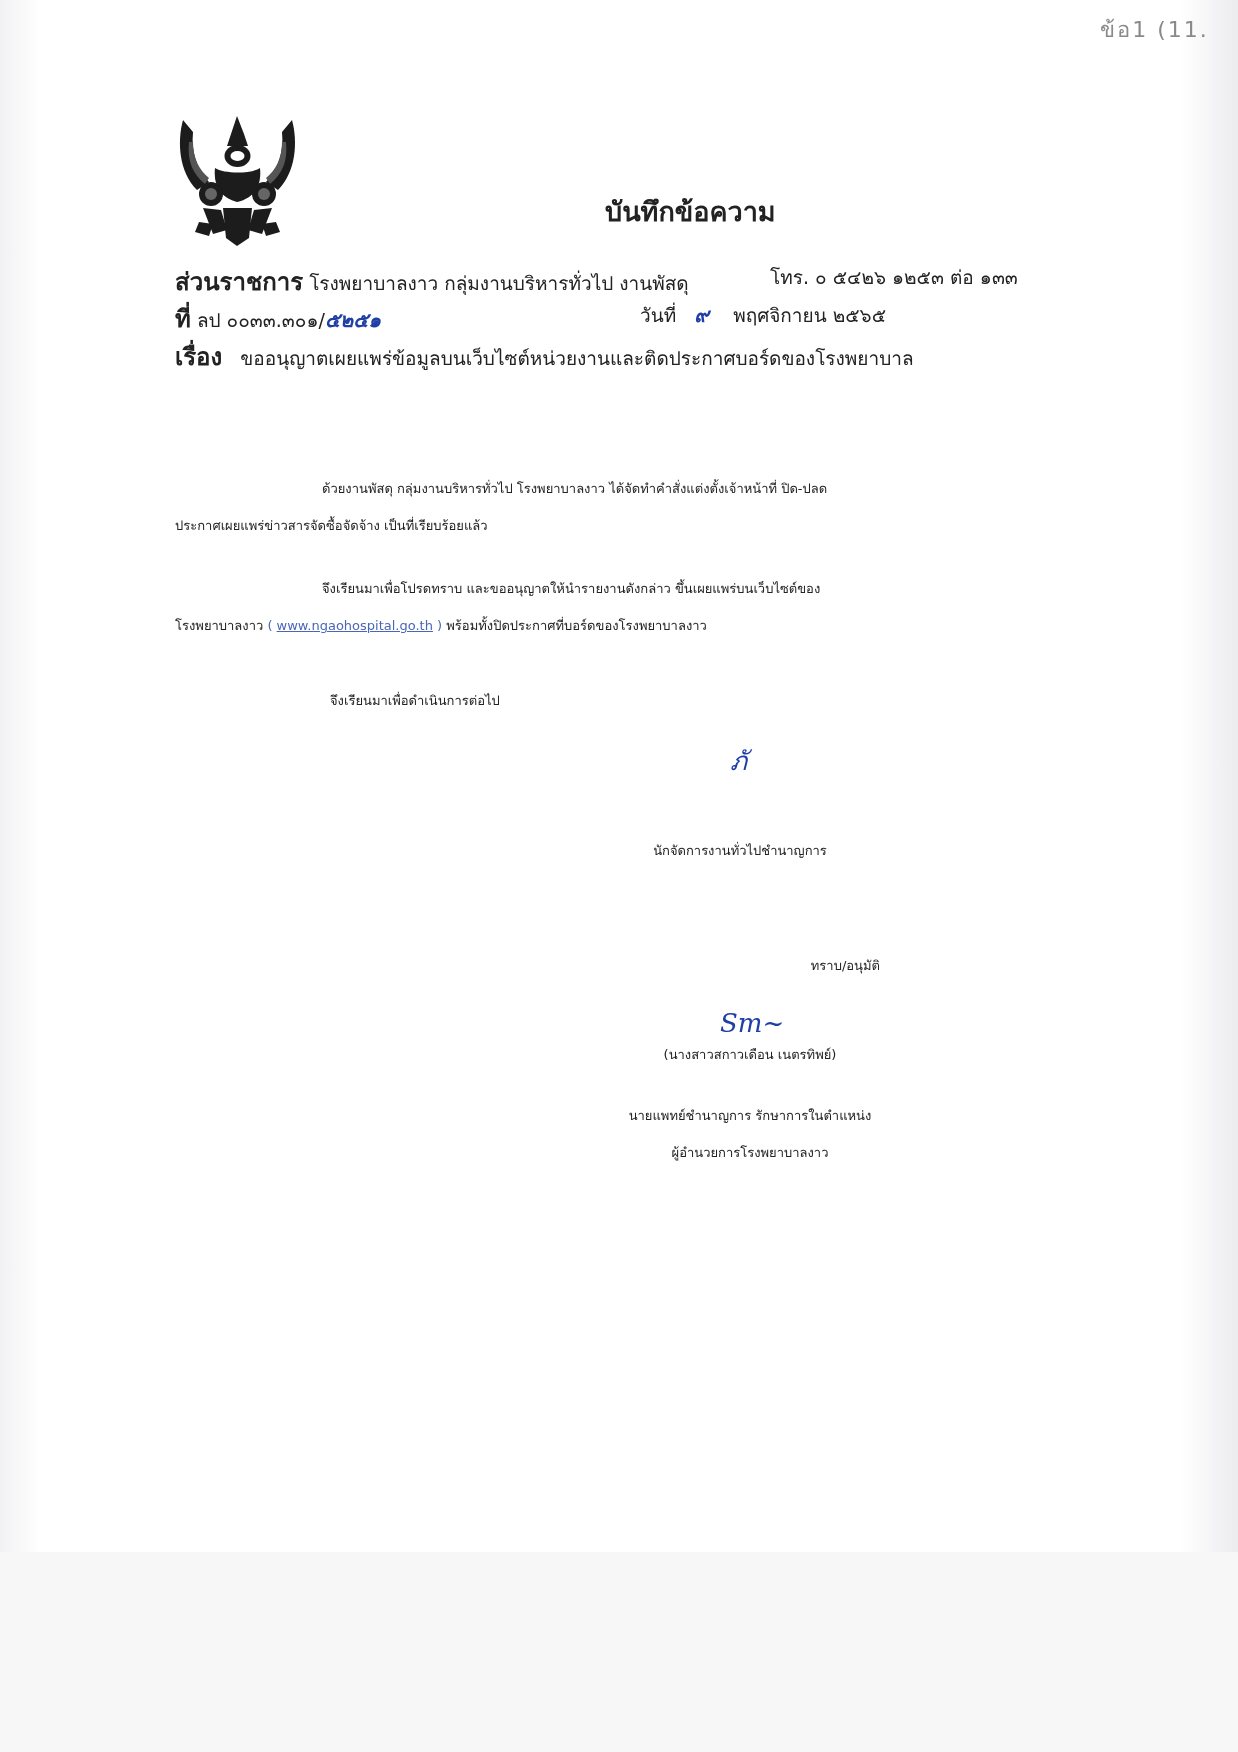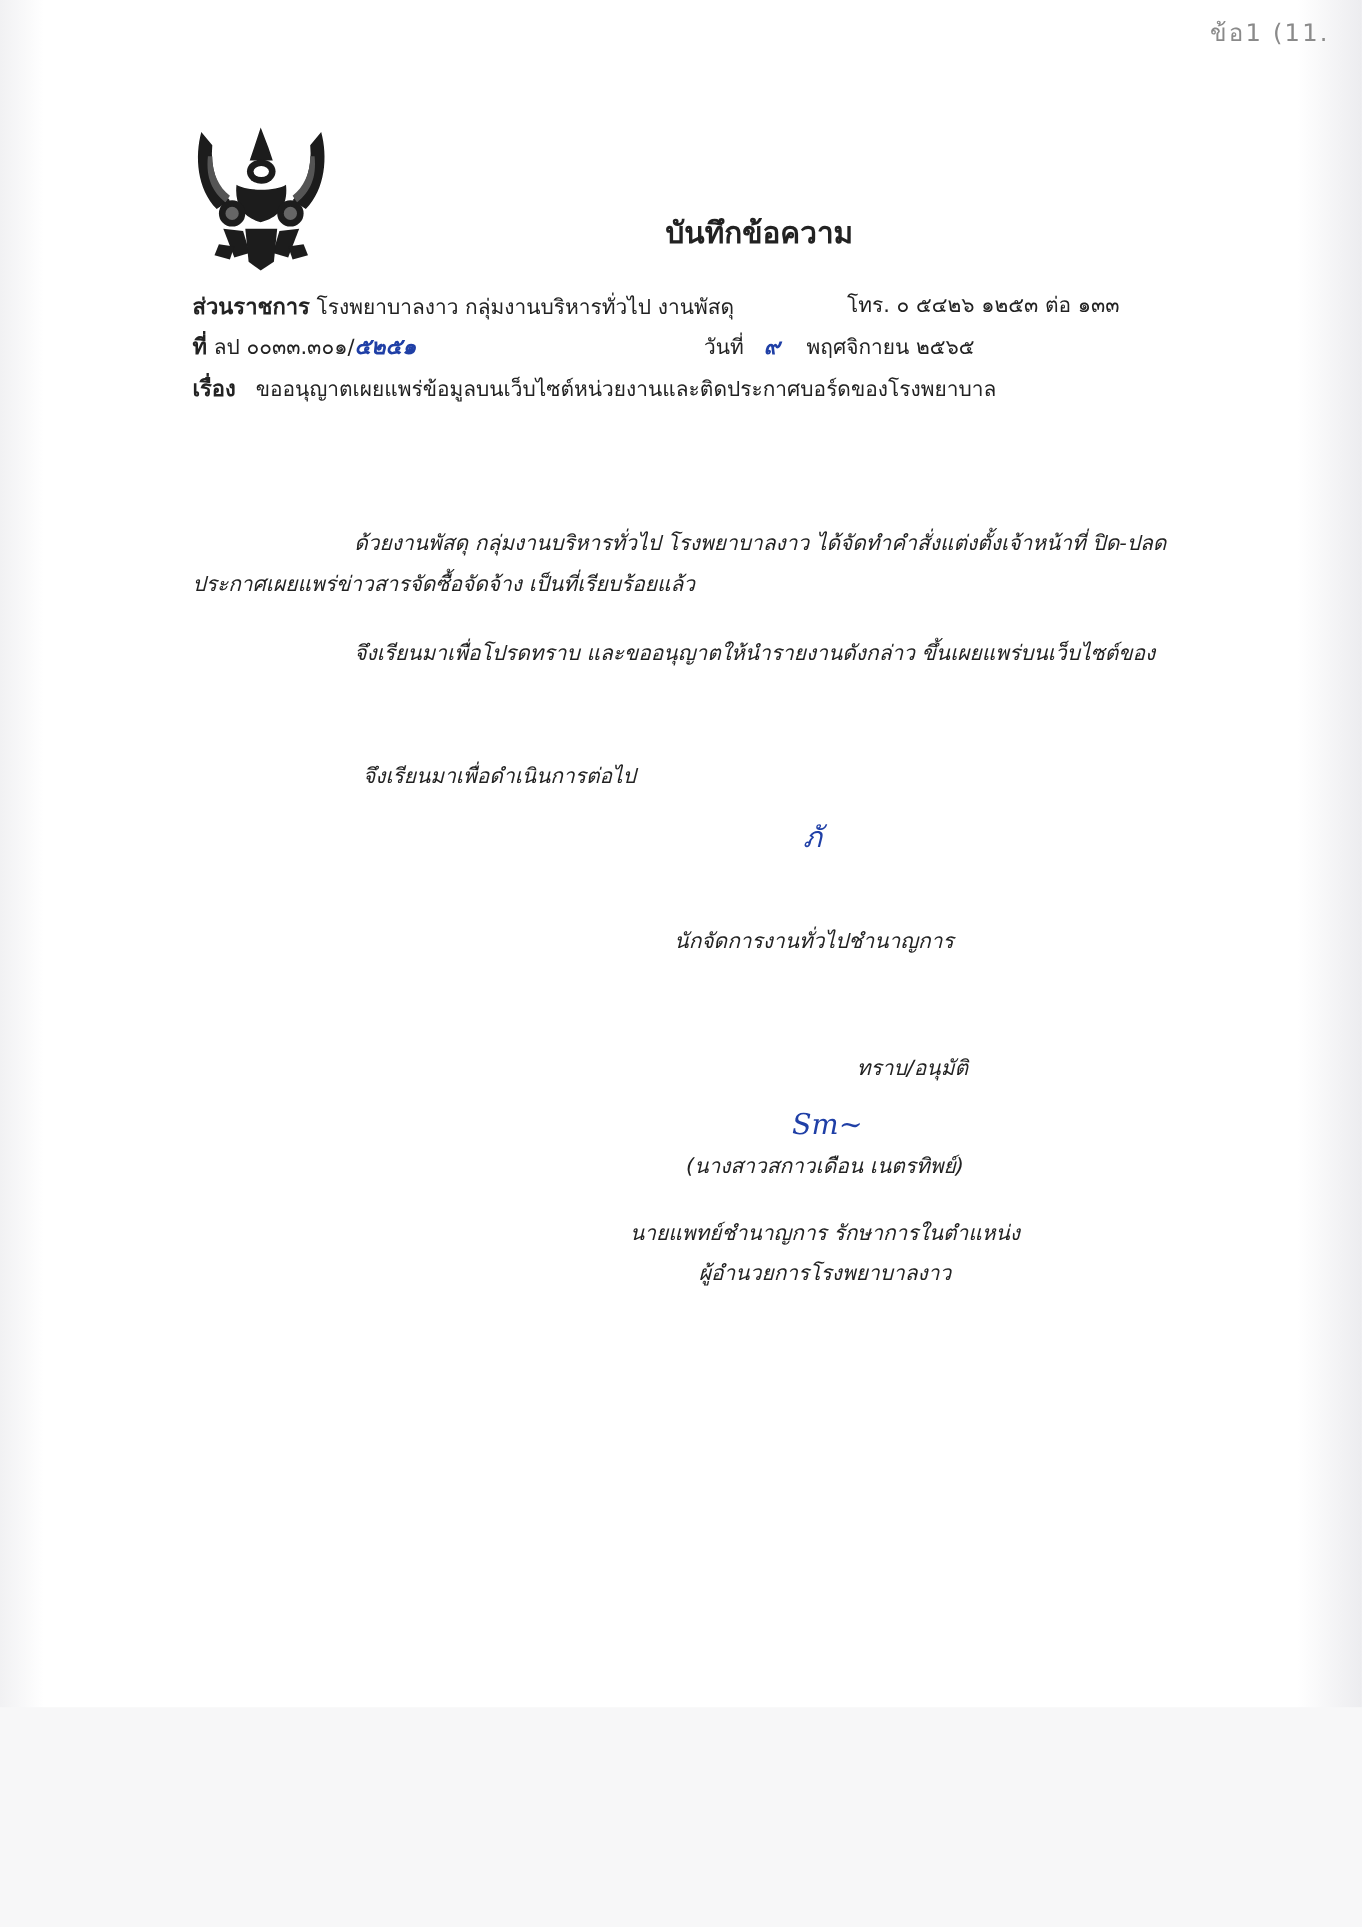--- a/index.html
+++ b/index.html
@@ -42,32 +42,31 @@
       font-weight: bold;
       color: #222;
     }
 
     .line {
       font-size: 19px;
       color: #222;
     }
     .label-bold {
       font-weight: bold;
-      font-size: 20px;
+      font-size: 24px;
     }
     .hand {
       color: #1f3fa6;
       font-weight: bold;
       font-style: italic;
       font-size: 20px;
     }
     .body-text {
-      font-size: 19px;
+      font-size: 13px;
       color: #222;
-      font-style: italic;
     }
     .link {
       color: #4a66b8;
       text-decoration: underline;
     }
     .sig {
       color: #1f3fa6;
       font-style: italic;
       font-size: 26px;
       font-family: "DejaVu Serif", serif;
@@ -132,20 +131,23 @@
     <span class="label-bold">เรื่อง</span>
     &nbsp;
     <span>ขออนุญาตเผยแพร่ข้อมูลบนเว็บไซต์หน่วยงานและติดประกาศบอร์ดของโรงพยาบาล</span>
   </div>
 
 
   <div class="abs body-text" style="left:322px; top:478px;">ด้วยงานพัสดุ กลุ่มงานบริหารทั่วไป  โรงพยาบาลงาว  ได้จัดทำคำสั่งแต่งตั้งเจ้าหน้าที่ ปิด-ปลด</div>
   <div class="abs body-text" style="left:175px; top:515px;">ประกาศเผยแพร่ข่าวสารจัดซื้อจัดจ้าง  เป็นที่เรียบร้อยแล้ว</div>
 
   <div class="abs body-text" style="left:322px; top:578px;">จึงเรียนมาเพื่อโปรดทราบ และขออนุญาตให้นำรายงานดังกล่าว ขึ้นเผยแพร่บนเว็บไซต์ของ</div>
+  <div class="abs body-text" style="left:175px; top:615px;">
+    <span>โรงพยาบาลงาว</span><span class="link" style="text-decoration:none"> ( </span><span class="link">www.ngaohospital.go.th</span><span class="link" style="text-decoration:none"> ) </span><span> พร้อมทั้งปิดประกาศที่บอร์ดของโรงพยาบาลงาว</span>
+  </div>
 
   <div class="abs body-text" style="left:330px; top:690px;">จึงเรียนมาเพื่อดำเนินการต่อไป</div>
 
   <div class="abs sig" style="left:730px; top:740px;">ภั</div>
   <div class="abs body-text center" style="left:560px; width:360px; top:840px;">นักจัดการงานทั่วไปชำนาญการ</div>
 
   <div class="abs body-text center" style="left:600px; width:280px; top:955px;text-align:right;">ทราบ/อนุมัติ</div>
   <div class="abs sig" style="left:720px; top:1008px;">Sm~</div>
   <div class="abs body-text center" style="left:540px; width:420px; top:1020px;margin-top:24px;">(นางสาวสกาวเดือน   เนตรทิพย์)</div>
   <div class="abs body-text center" style="left:520px; width:460px; top:1105px;">นายแพทย์ชำนาญการ รักษาการในตำแหน่ง</div>

